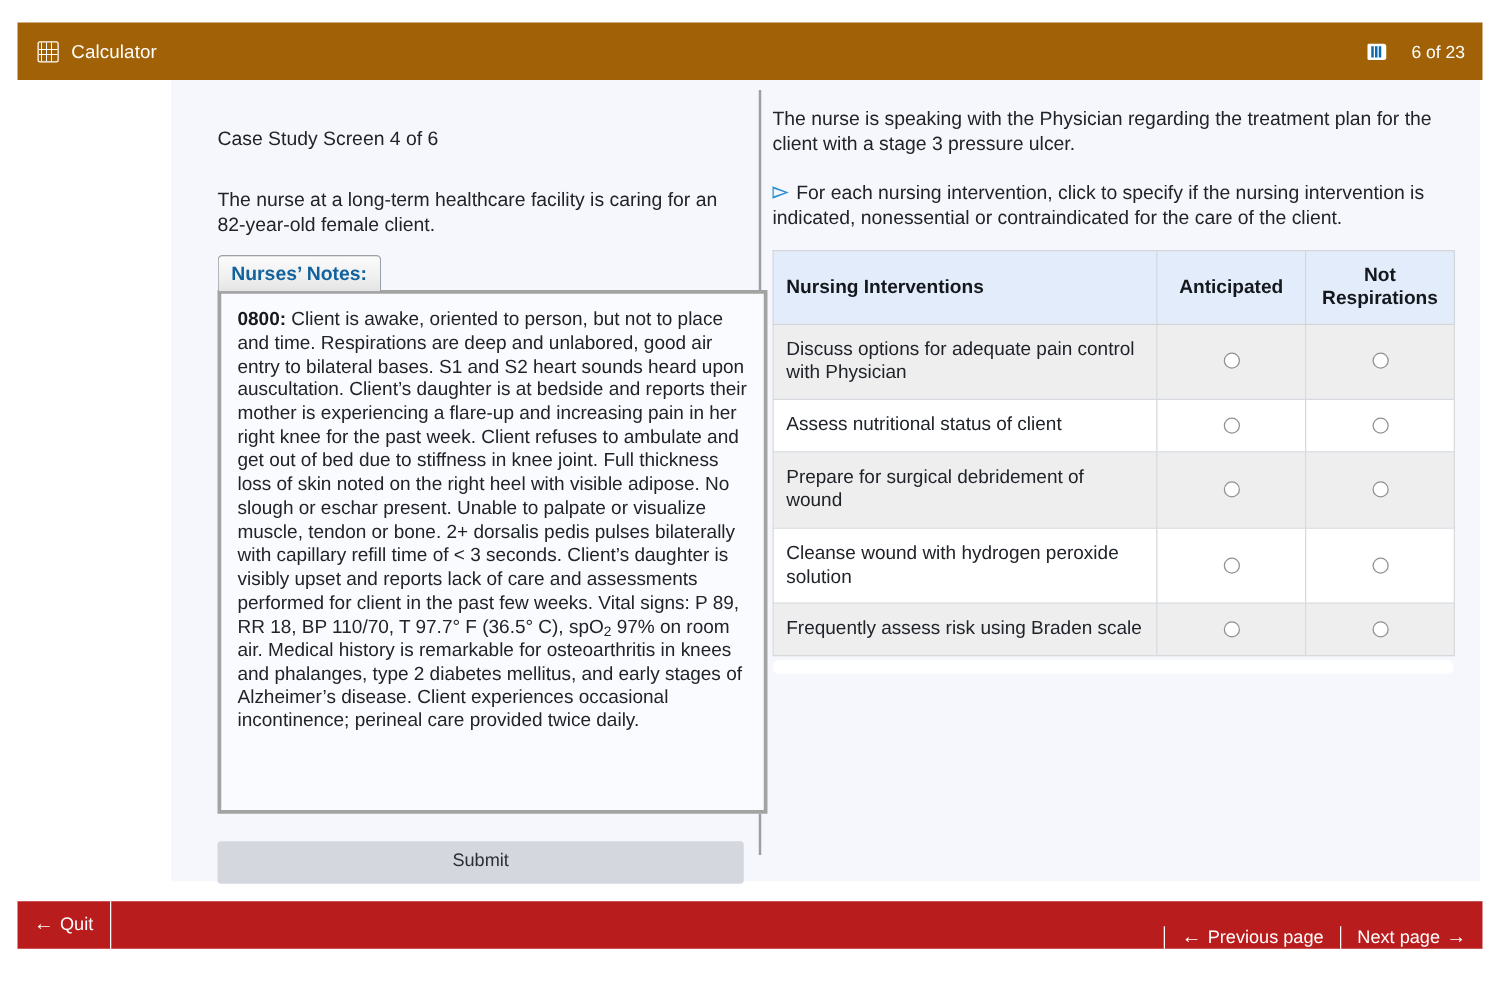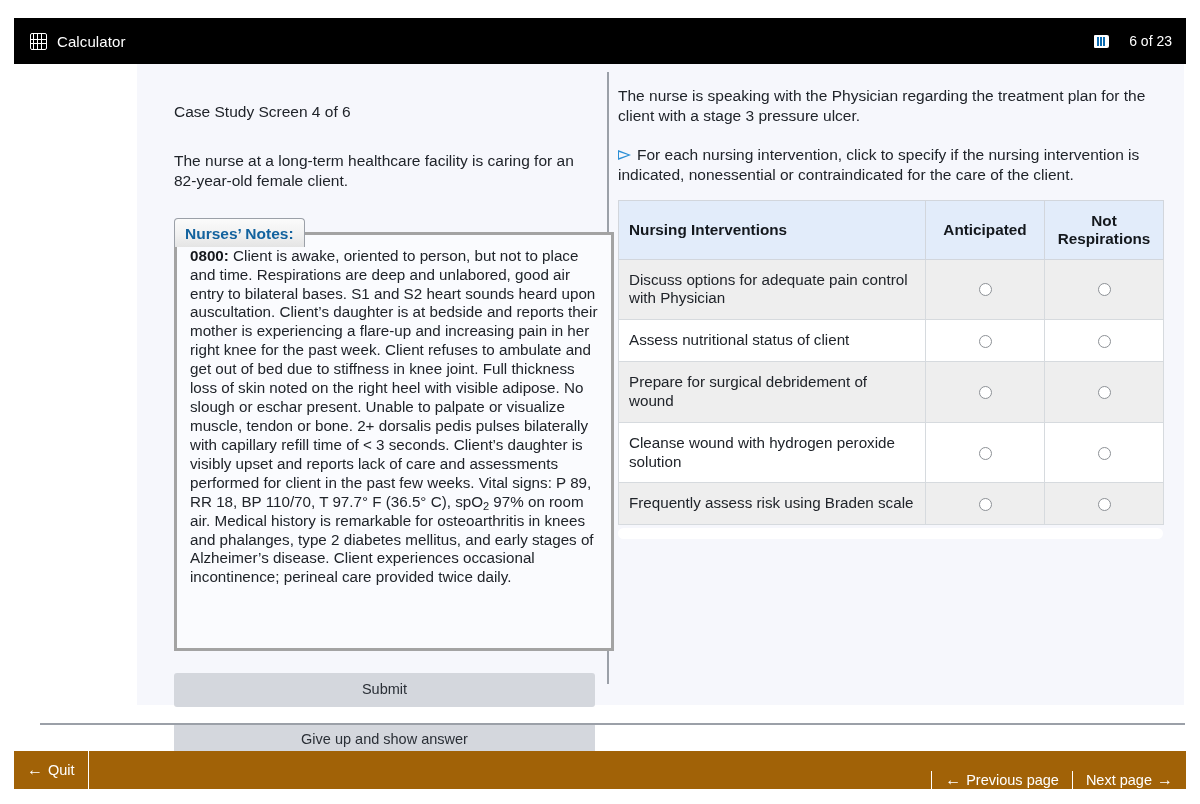--- a/index.html
+++ b/index.html
@@ -9,21 +9,21 @@
     background: #ffffff;
     font-family: "Liberation Sans", sans-serif;
     overflow: hidden;
   }
 
   
   .topbar {
     position: absolute;
     left: 14px; top: 18px;
     width: 1172px; height: 46px;
-    background: #000000;
+    background: #a16207;
     color: #ffffff;
     display: flex;
     align-items: center;
     justify-content: space-between;
     padding: 0 14px 0 16px;
   }
   .topbar-left { display: flex; align-items: center; gap: 10px; }
   .calc-icon {
     width: 17px; height: 17px;
     border: 1.6px solid #ffffff;
@@ -97,21 +97,21 @@
     background: linear-gradient(to bottom, #fbfbfb 0%, #f1f1f1 55%, #e4e4e4 100%);
     border: 1px solid #9ba0a8;
     border-bottom: none;
     border-radius: 4px 4px 0 0;
     padding: 6px 10px 5px 10px;
     font-size: 15.5px;
     font-weight: bold;
     color: #12629e;
     line-height: 1.1;
     position: relative;
-    top: 15px;
+    top: 1px;
   }
   .note-box {
     border: 3px solid #a3a3a3;
     background: #fafbfe;
     padding: 12px 13px 14px 13px;
     width: 440px;
     height: 419px;
     overflow: hidden;
   }
   .note-body {
@@ -234,23 +234,23 @@
 
   
   .divider-h {
     position: absolute;
     left: 40px; top: 723px;
     width: 1145px; height: 2px;
     background: #9ba0a8;
   }
   .bottombar {
     position: absolute;
-    left: 14px; top: 751px;
+    left: 14px; top: 721px;
     width: 1172px; height: 38px;
-    background: #a16207;
+    background: #b91c1c;
     display: flex;
     align-items: stretch;
     justify-content: space-between;
     color: #ffffff;
   }
   .navbtn {
     display: flex;
     align-items: center;
     gap: 5px;
     font-size: 14.5px;

